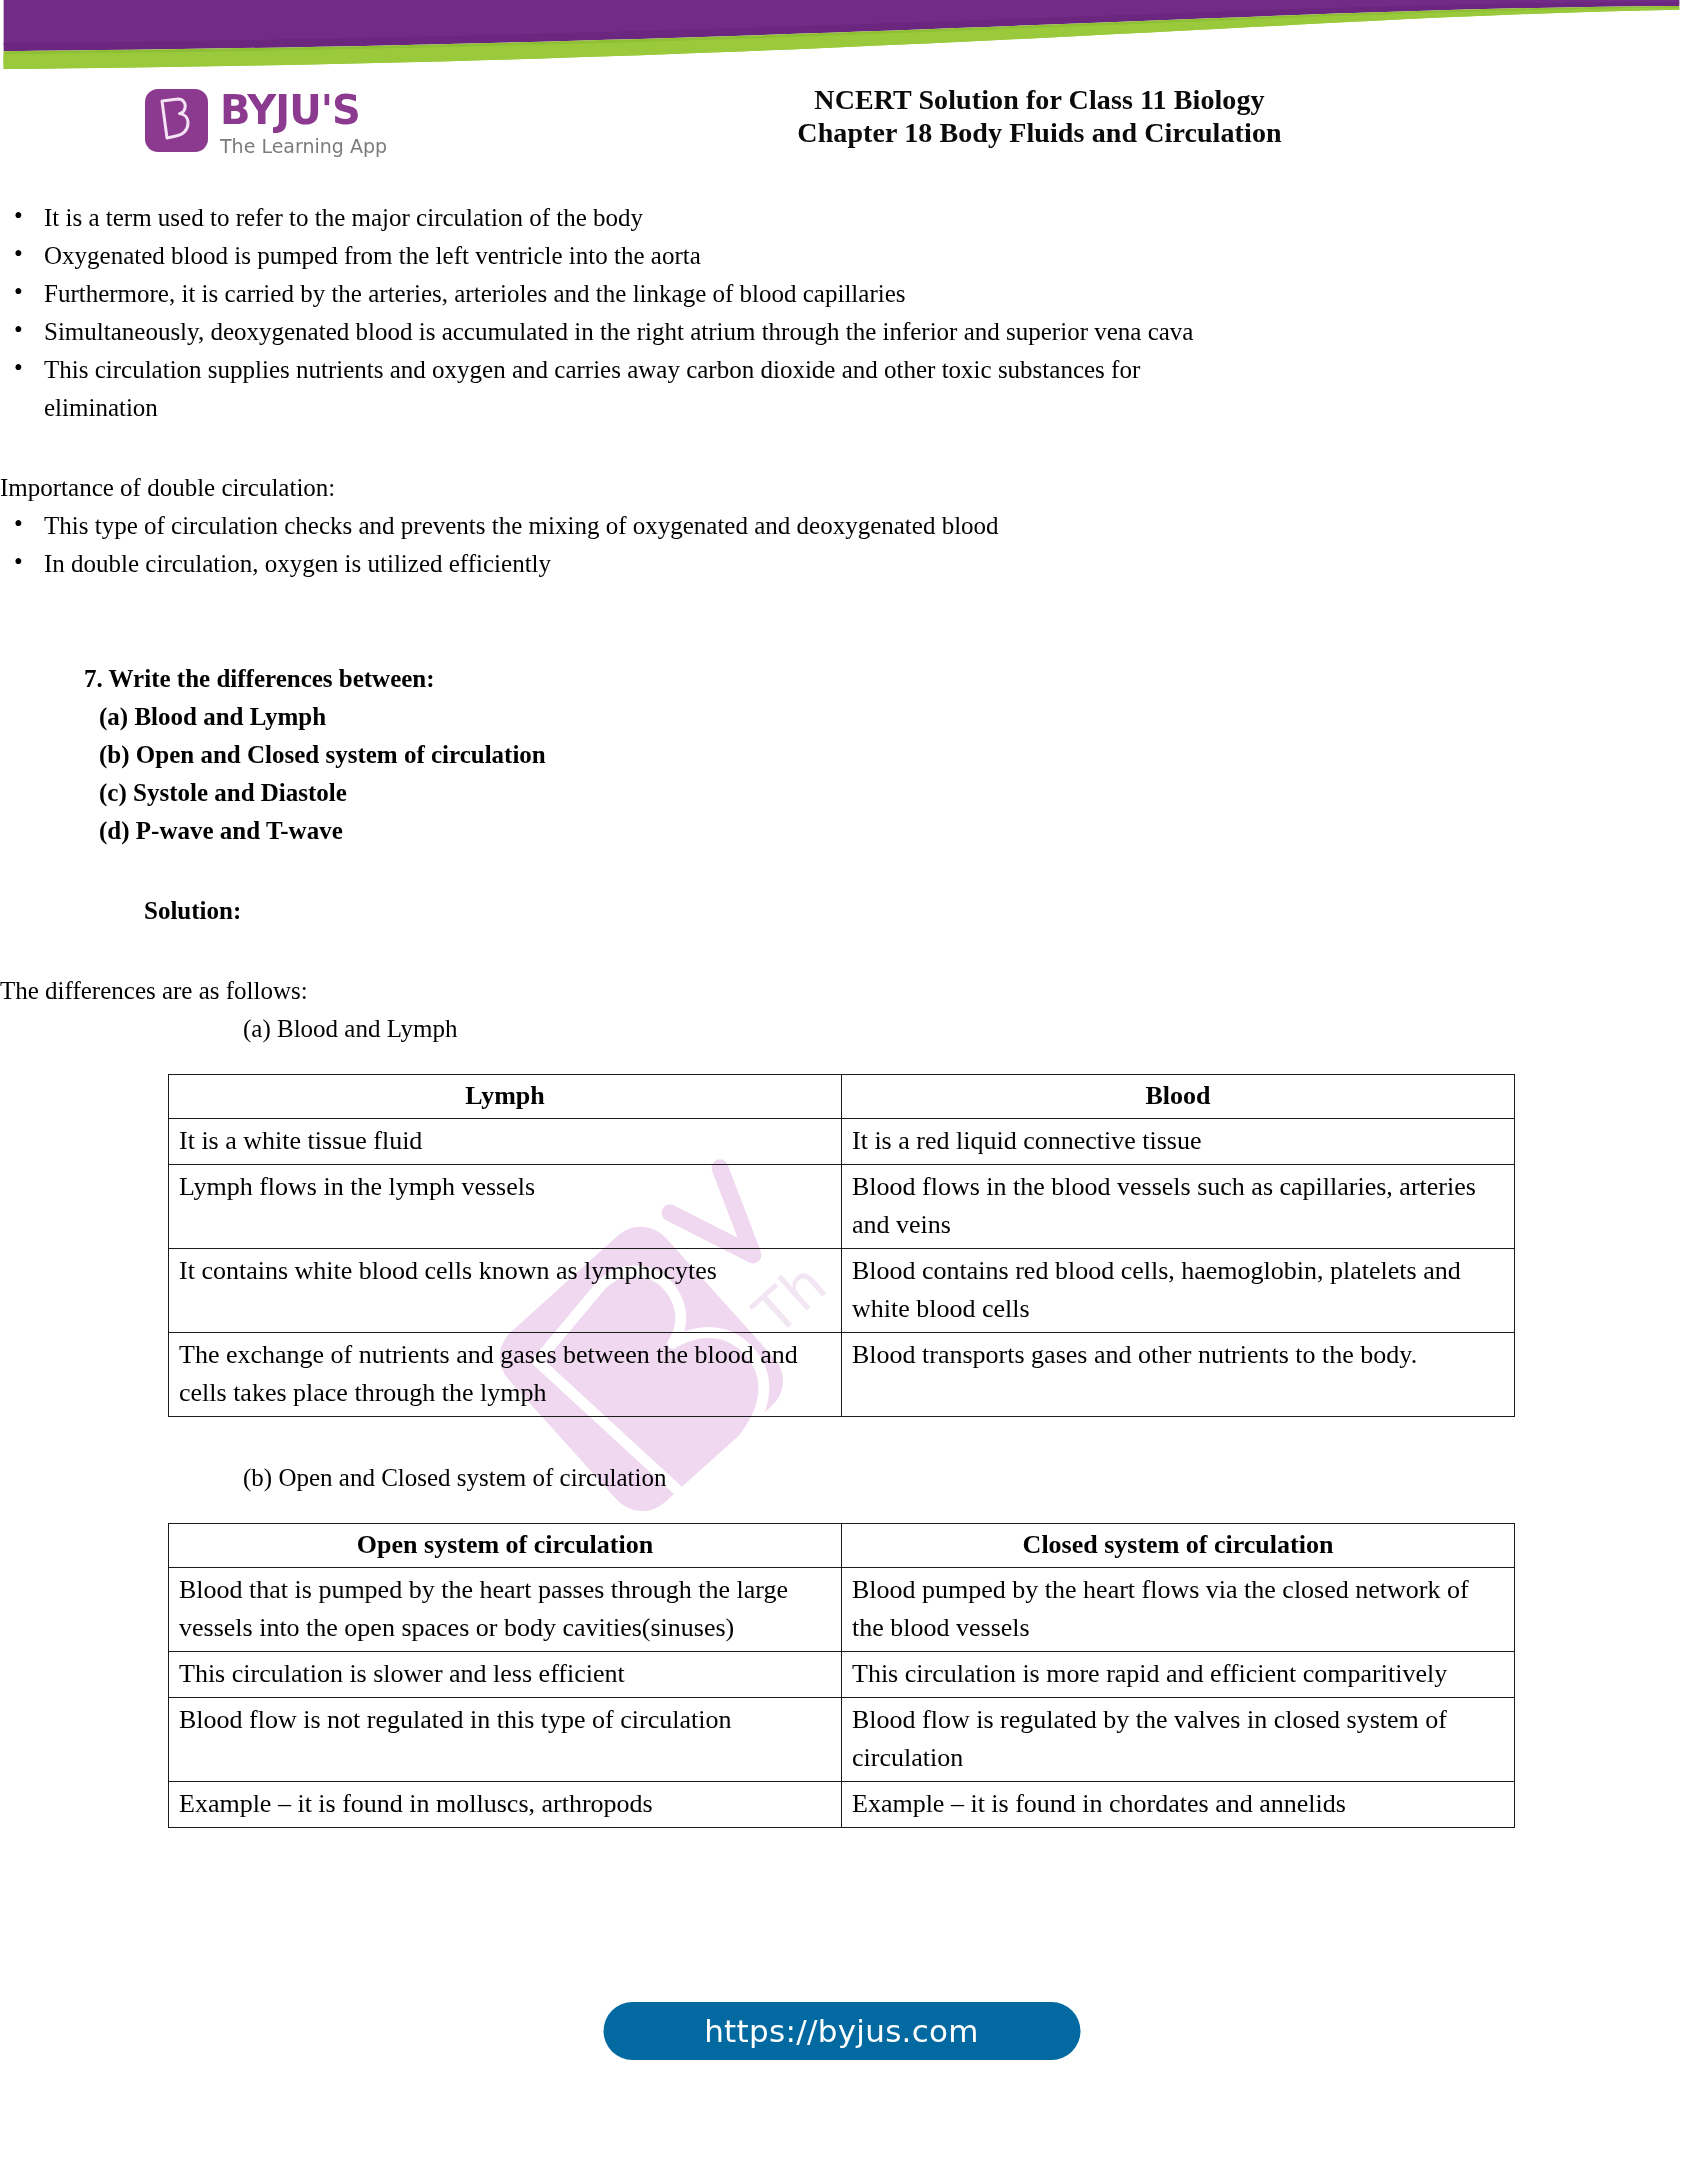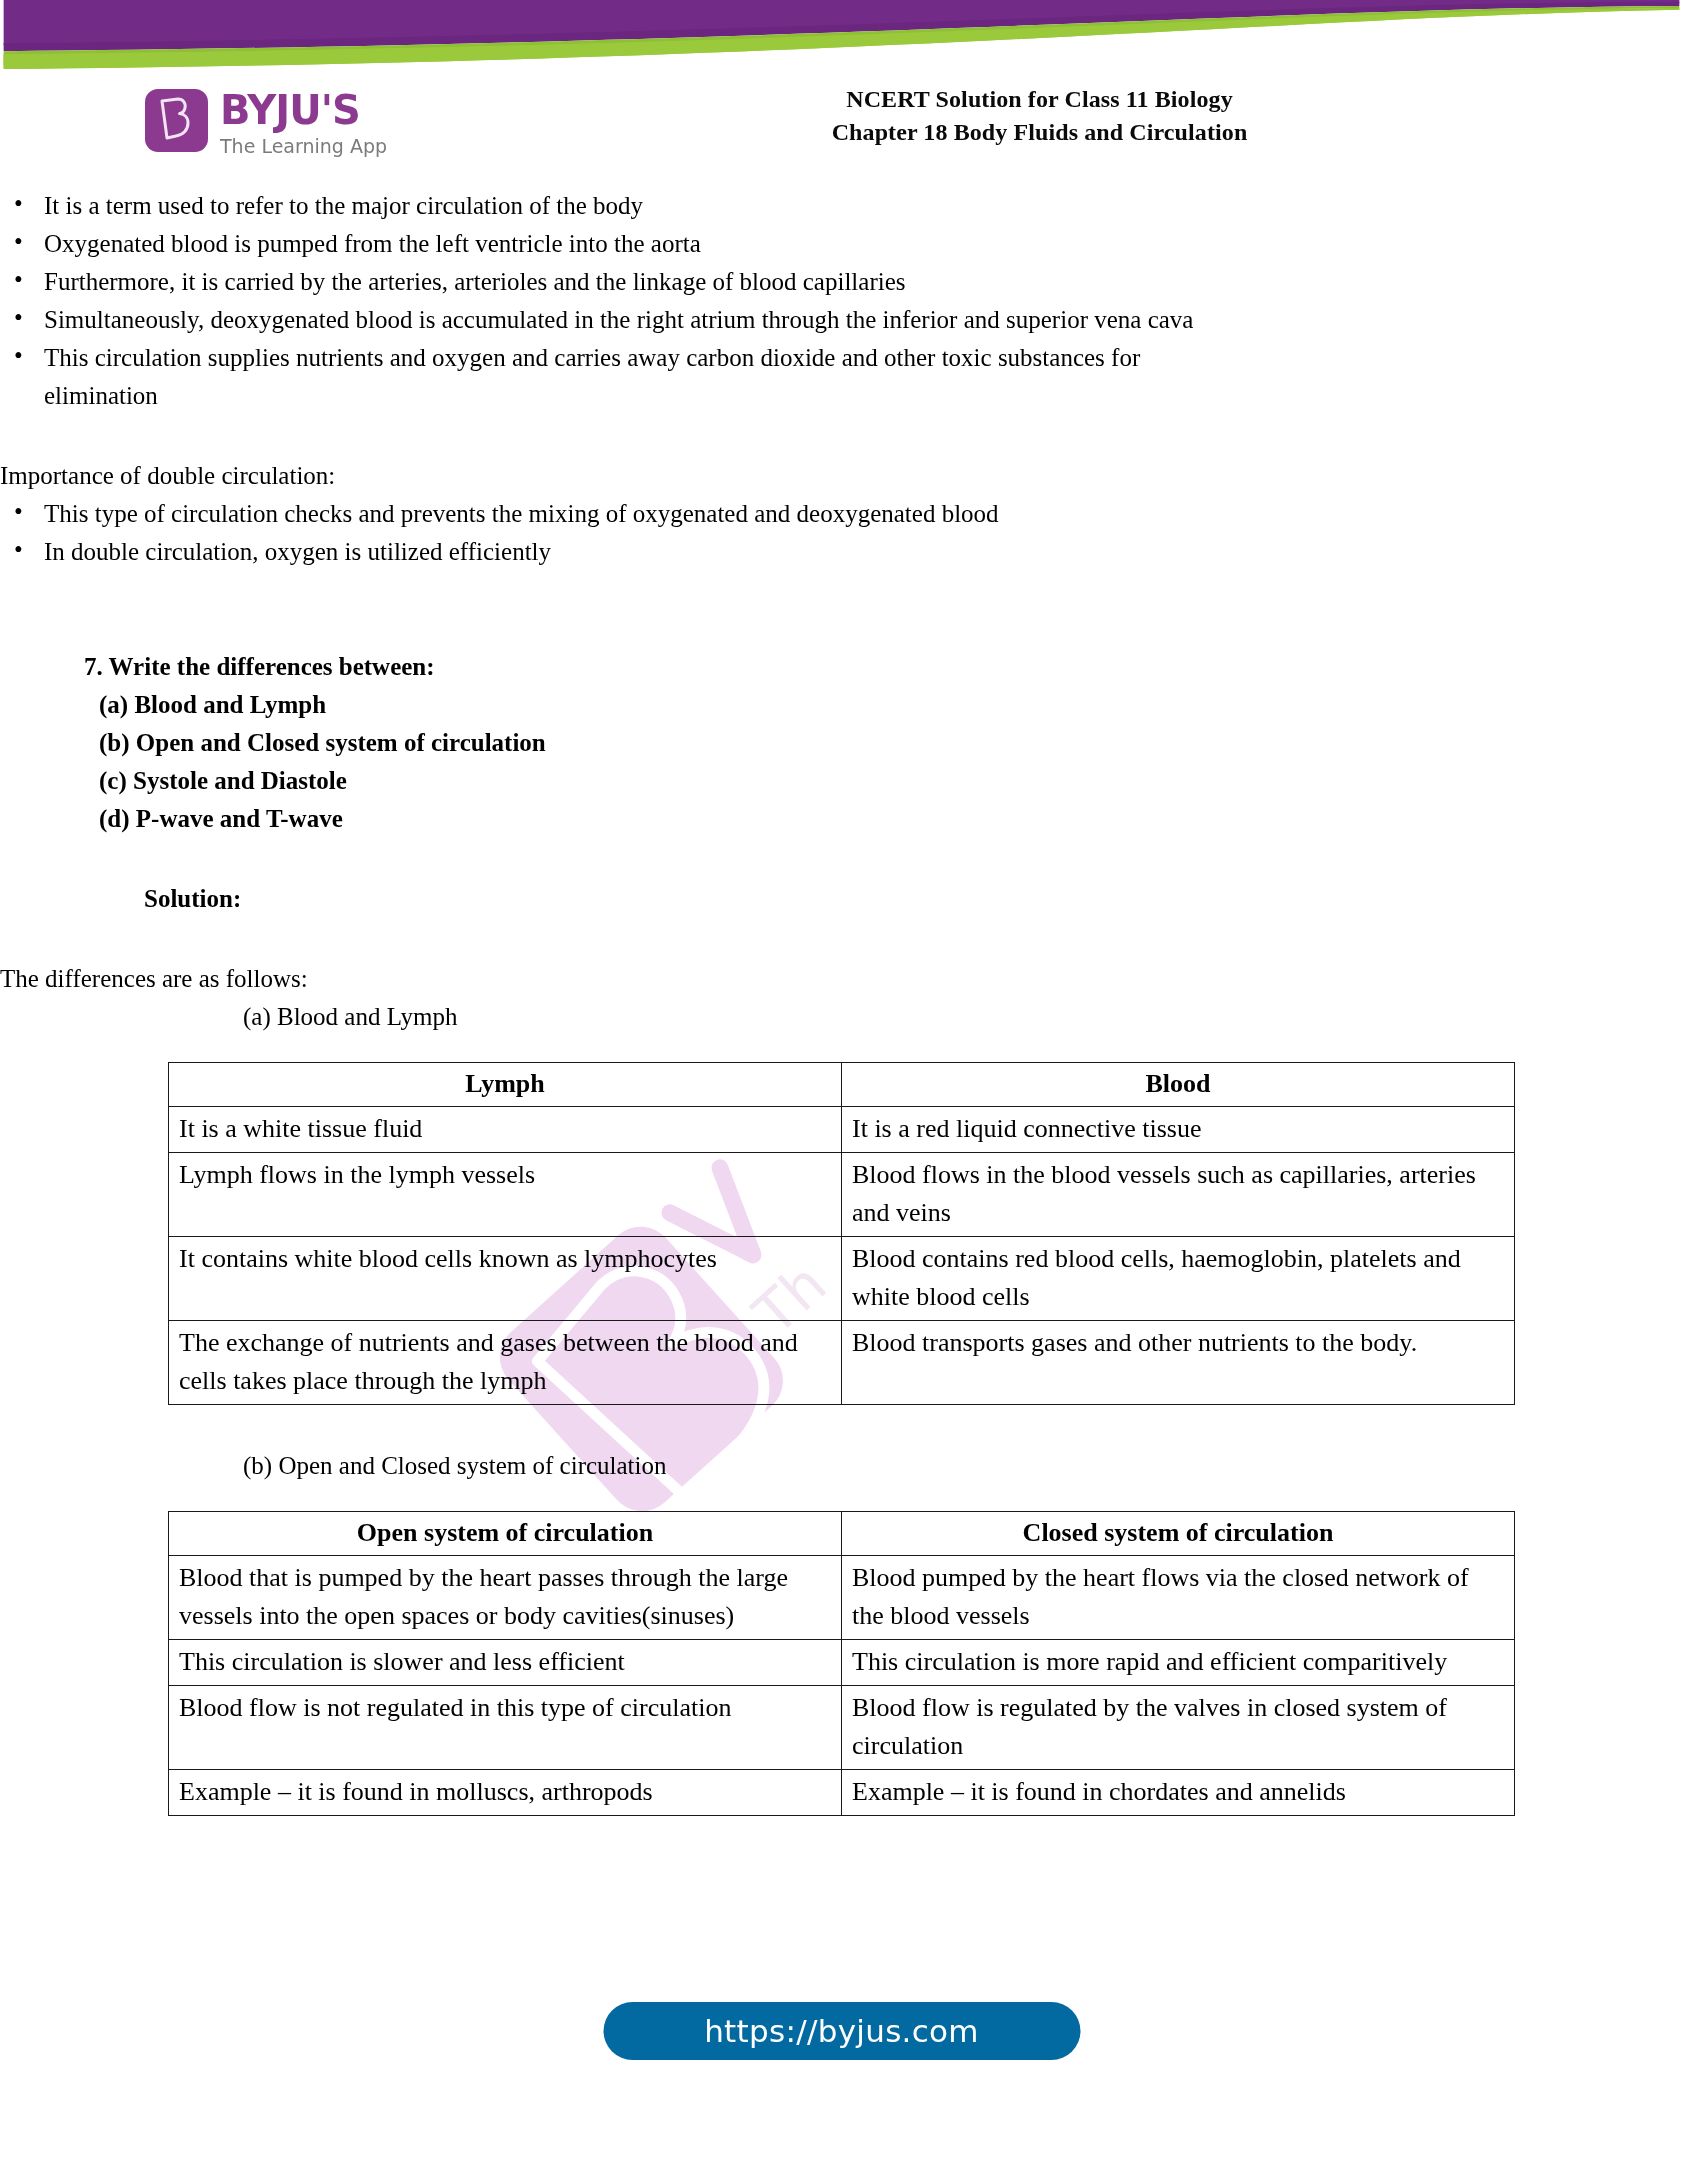--- a/index.html
+++ b/index.html
@@ -83,21 +83,21 @@
   .doc-title {
     position: absolute;
     left: 693px;
     top: 14px;
     width: 693px;
     text-align: center;
   }
   .doc-title .line {
     font-family: "Liberation Serif", serif;
     font-weight: bold;
-    font-size: 24px;
+    font-size: 28px;
     line-height: 33px;
     letter-spacing: 0.1px;
     color: #0a0a0a;
     white-space: nowrap;
   }
 
   
   .watermark {
     position: absolute;
     left: 426px;
@@ -105,21 +105,21 @@
     width: 554px;
     height: 554px;
     z-index: 0;
     pointer-events: none;
     opacity: 1;
   }
 
   
   .content {
     position: absolute;
-    top: 187px;
+    top: 199px;
     left: 0;
     width: 1670px;
     z-index: 2;
     font-size: 25px;
     line-height: 38px;
   }
 
   ul.blist {
     list-style: none;
     margin: 0;

